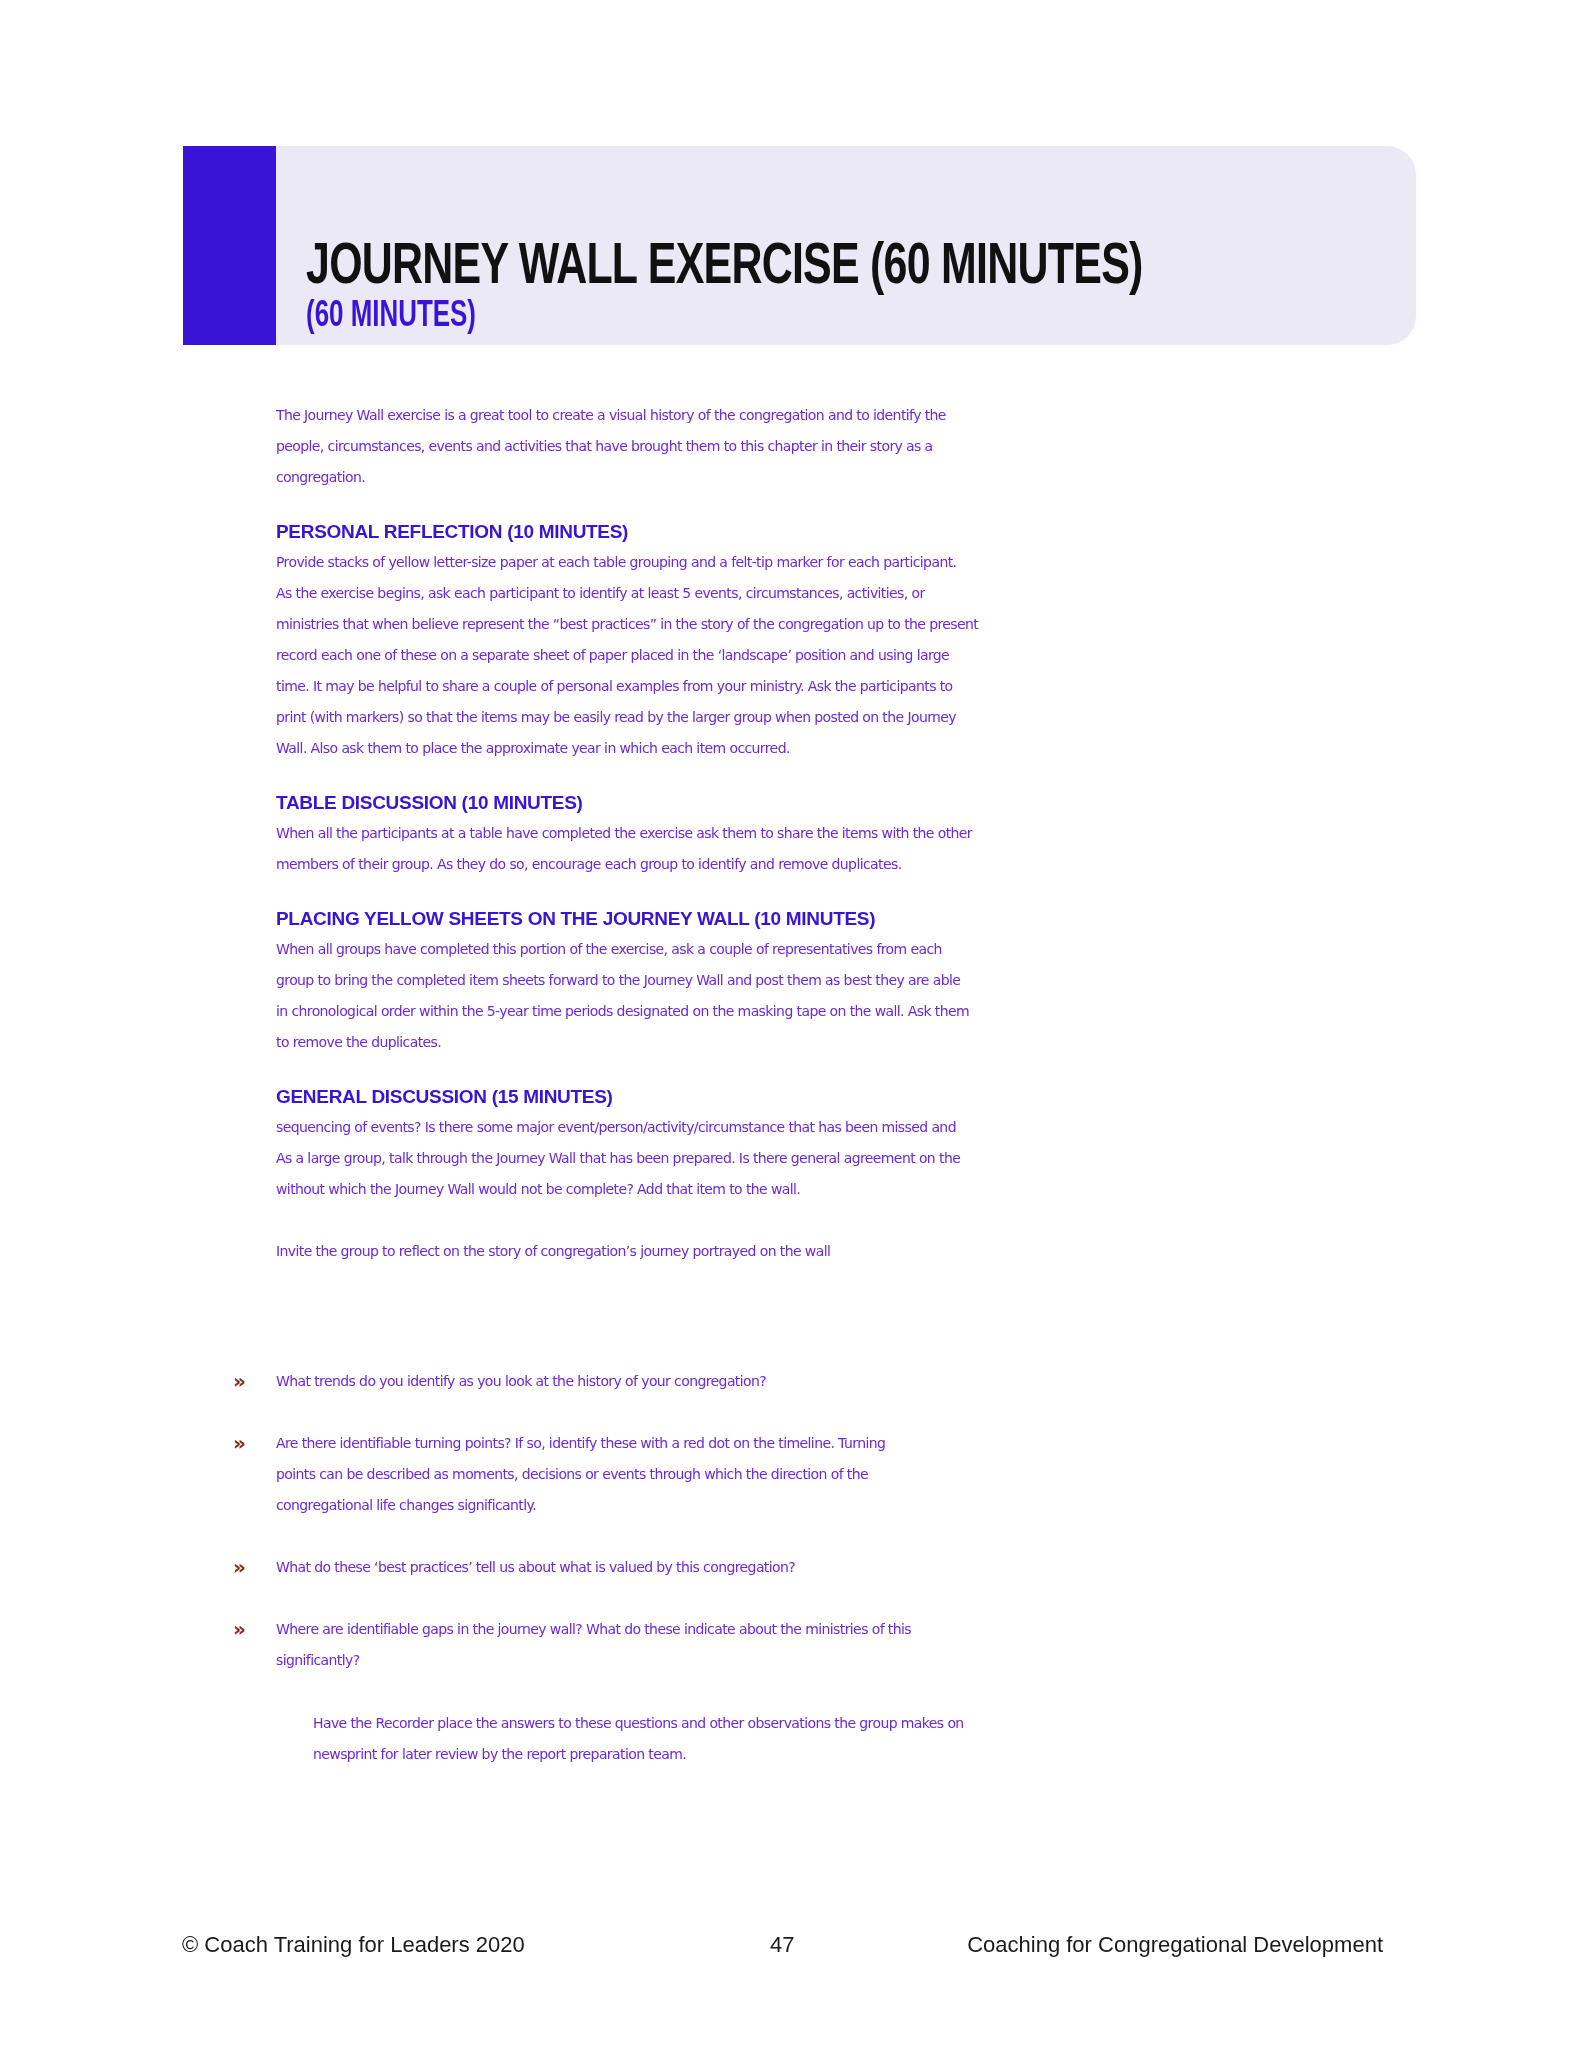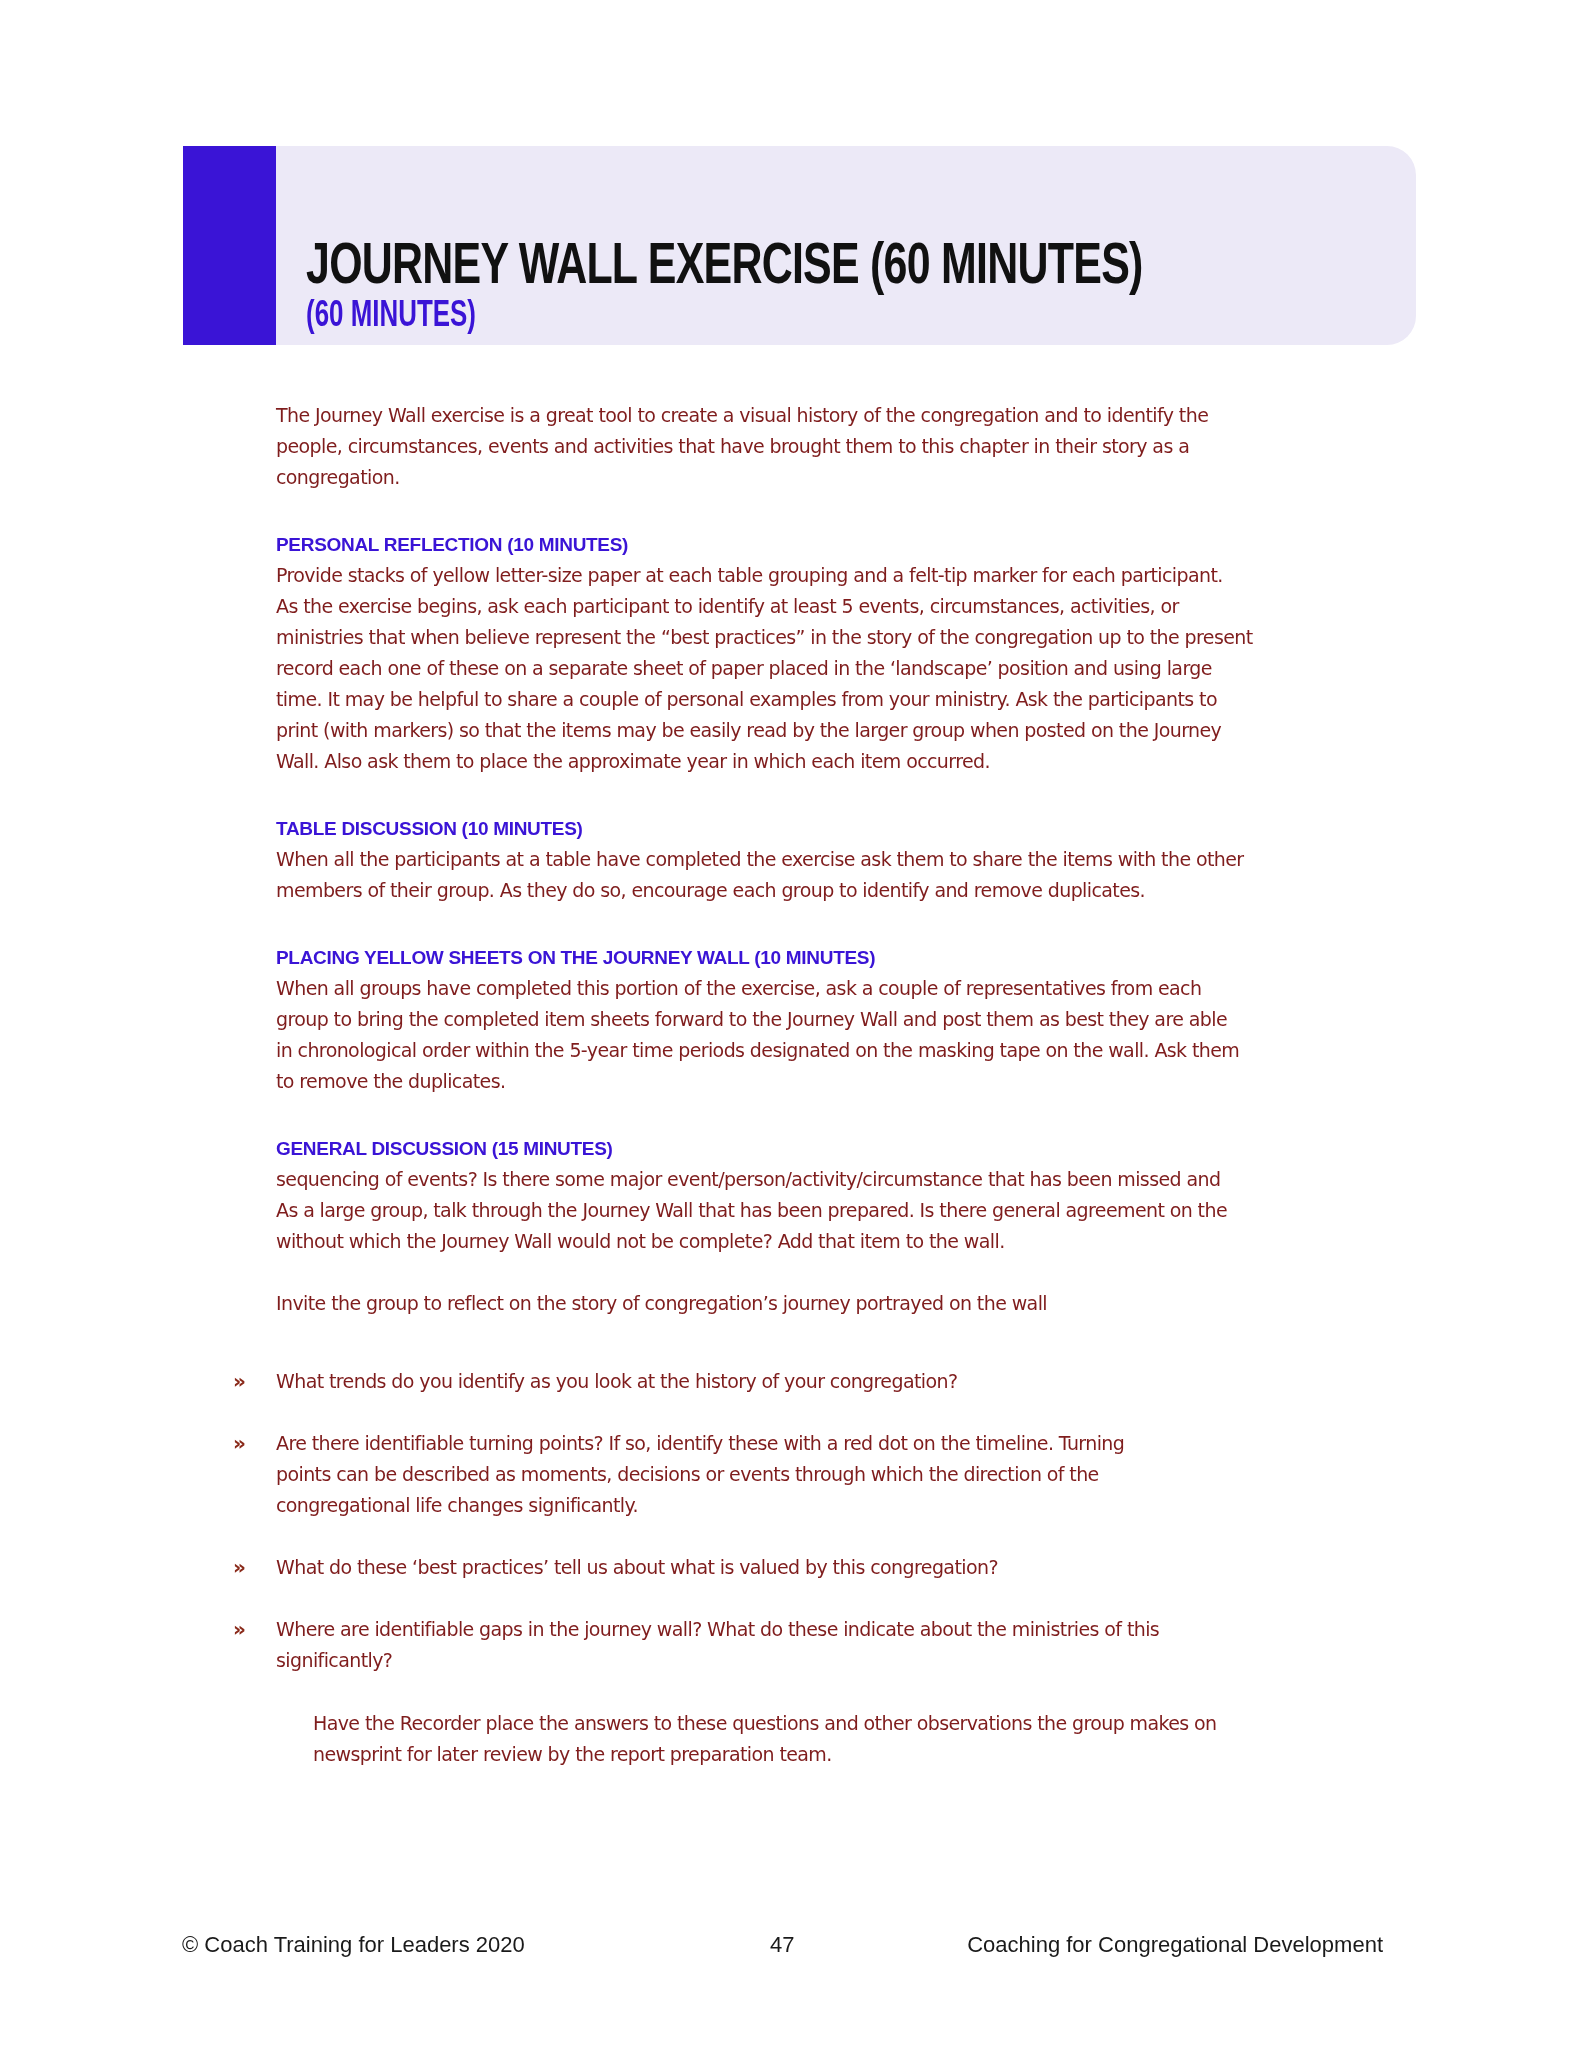--- a/index.html
+++ b/index.html
@@ -2,22 +2,22 @@
 <html><head>
   <meta charset="utf-8">
   <style>
     html, body { margin: 0; padding: 0; background: #ffffff; }
     body { width: 1583px; height: 2048px; position: relative; overflow: hidden; font-family: "DejaVu Sans", sans-serif; color: #1a1a1a; }
     .header-band { position: absolute; left: 183px; top: 146px; width: 1233px; height: 199px; background: #ece9f7; border-radius: 29px; }
     .header-bar { position: absolute; left: 0; top: 0; width: 93px; height: 199px; background: #3a14d6; }
     .title { position: absolute; left: 123px; top: 88px; font-family: "Liberation Sans", sans-serif; font-weight: 700; font-size: 58px; line-height: 58px; letter-spacing: -1px; color: #111111; transform: scaleX(0.74); transform-origin: left top; white-space: nowrap; }
     .subtitle { position: absolute; left: 123px; top: 150px; font-family: "Liberation Sans", sans-serif; font-weight: 700; font-size: 36px; line-height: 36px; color: #3a14d6; transform: scaleX(0.72); transform-origin: left top; white-space: nowrap; }
     .body { position: absolute; left: 276px; top: 400px; width: 1080px; }
-    p { margin: 0; font-size: 19px; line-height: 31px; letter-spacing: -0.6px; color: #7f1d1d; }
-    .section { margin-top: 36px; }
+    p { margin: 0; font-size: 14px; line-height: 31px; letter-spacing: -0.6px; color: #6d28d9; }
+    .section { margin-top: 23px; }
     .section-heading { font-family: "Liberation Sans", sans-serif; font-weight: 700; font-size: 19px; line-height: 31px; color: #3a14d6; letter-spacing: -0.3px; }
     .intro p { width: 1060px; }
     .gap-line { height: 31px; }
     .bullets { position: absolute; left: 233px; top: 1366px; width: 1120px; }
     .bullet { position: relative; padding-left: 43px; margin-bottom: 31px; }
     .bullet-mark { position: absolute; left: 0; top: 0; font-size: 20px; line-height: 31px; color: #8a2a1a; font-weight: 700; }
     .closing { position: absolute; left: 276px; top: 1708px; width: 1080px; margin-left: 37px; }
     .footer { position: absolute; top: 1932px; left: 0; width: 1583px; height: 30px; font-family: "Liberation Sans", sans-serif; font-size: 22px; color: #1a1a1a; }
     .footer-left { position: absolute; left: 182px; top: 0; }
     .footer-center { position: absolute; left: 770px; top: 0; }

